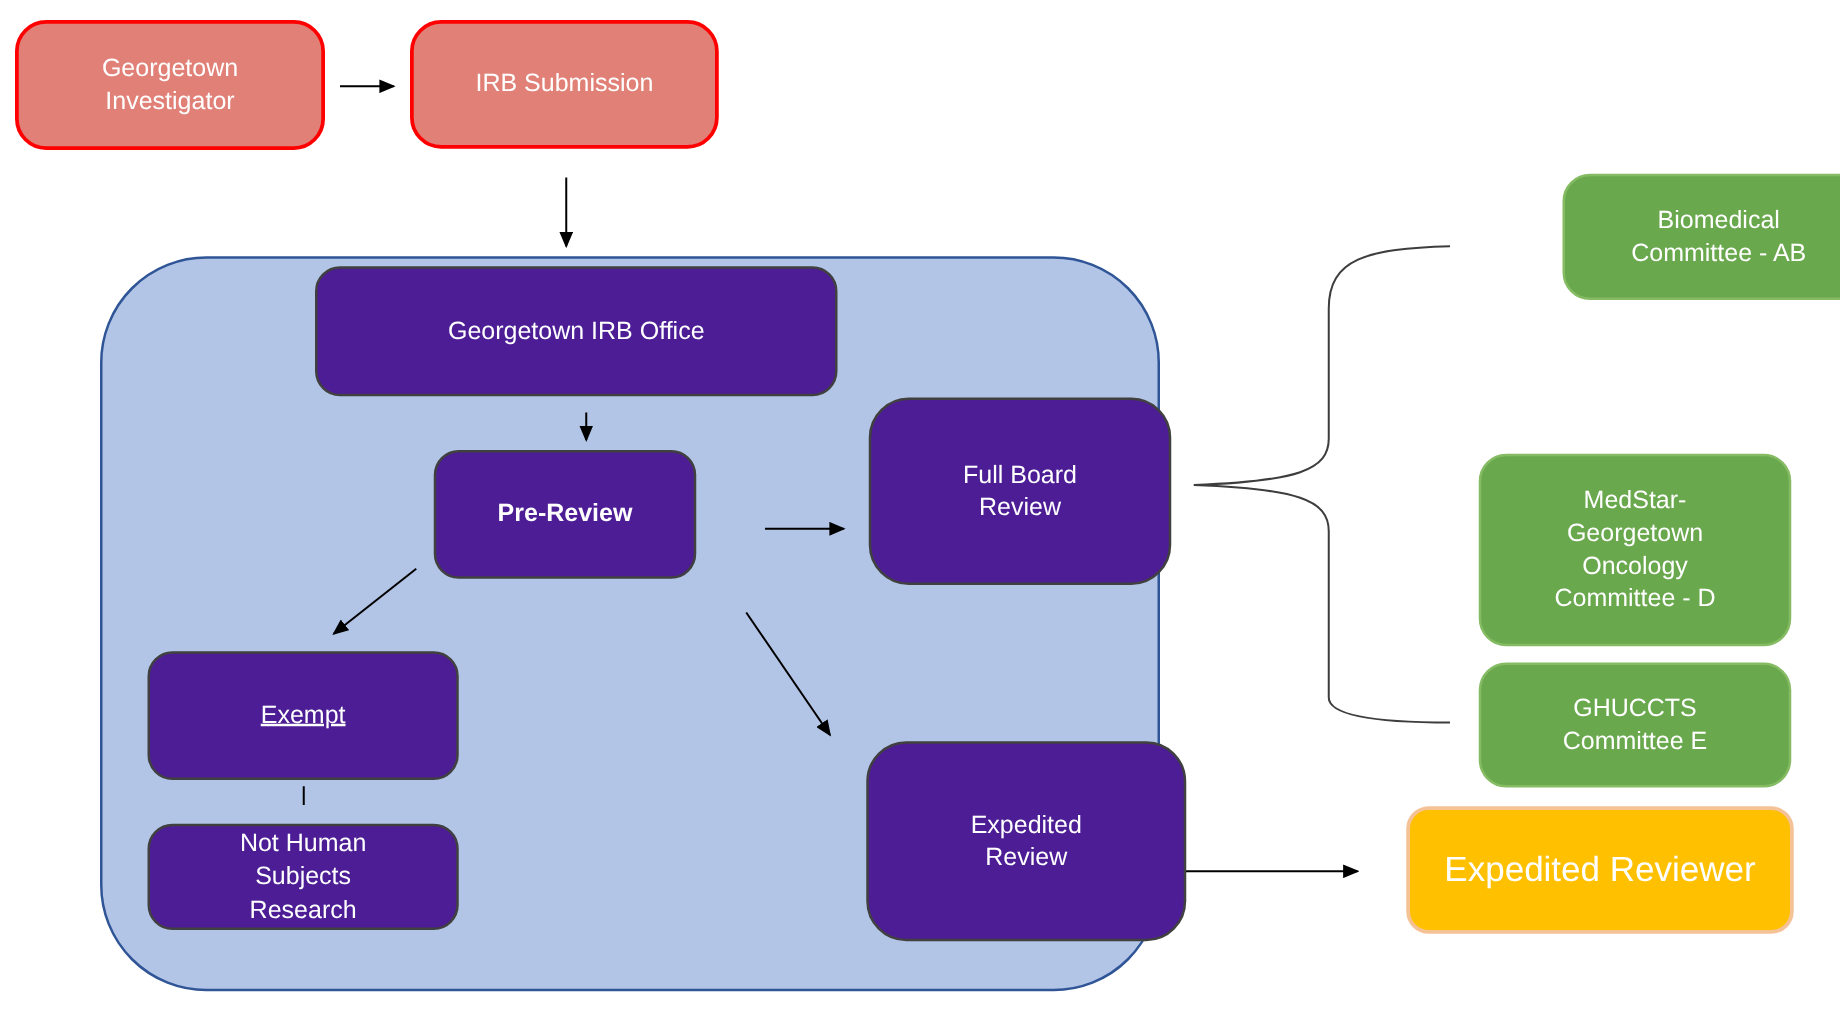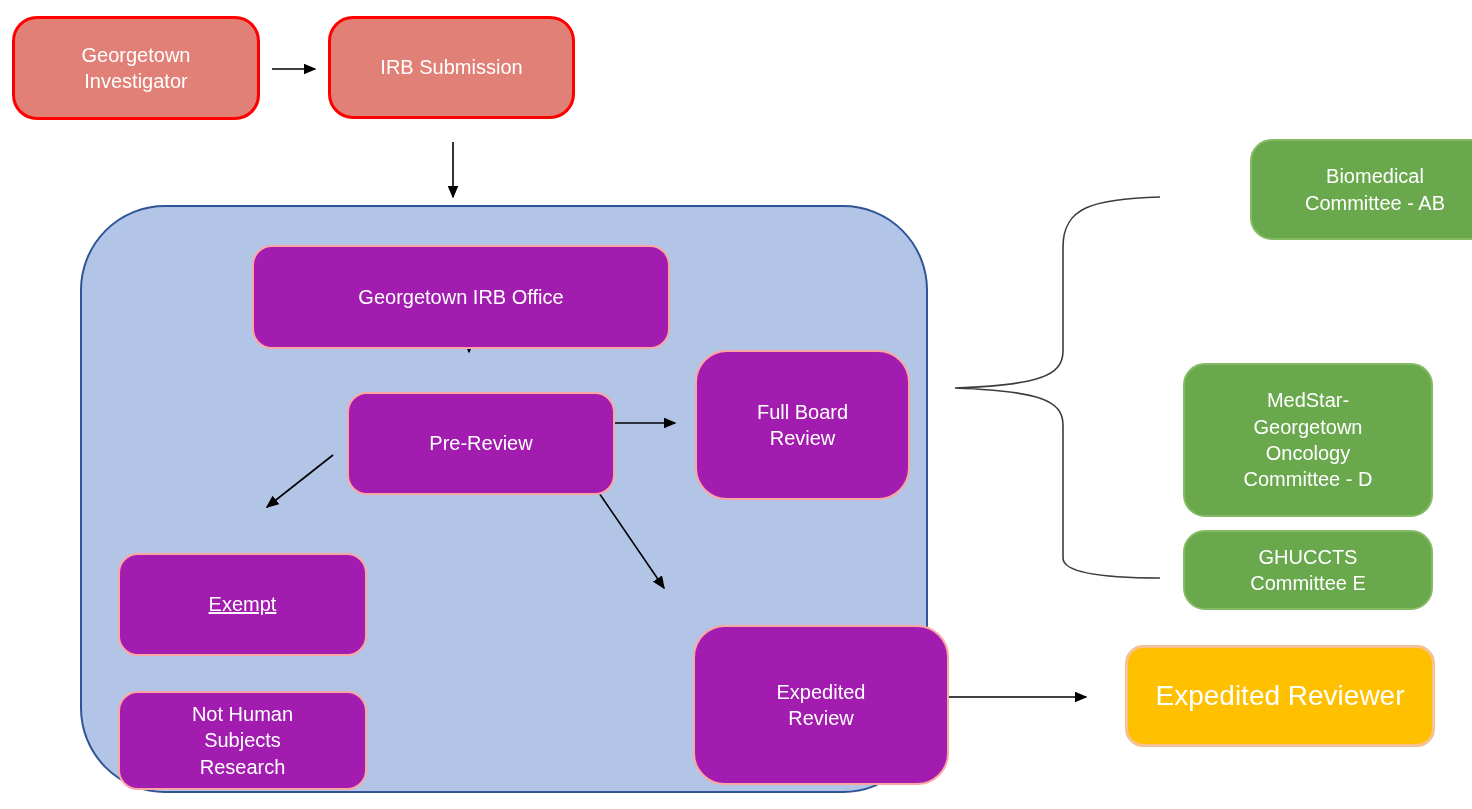--- a/index.html
+++ b/index.html
@@ -18,37 +18,37 @@
   }
   .overlay{position:absolute;left:0;top:0;width:1472px;height:809px;pointer-events:none;}
   .node{
     position:absolute;display:flex;align-items:center;justify-content:center;
     text-align:center;color:#ffffff;box-sizing:border-box;
     font-size:20px;line-height:1.32;
   }
   .lbl{display:inline-block;}
   
   .salmon{background:#E08077;border:3px solid #FF0000;border-radius:25px;}
-  .blue{background:#a21caf;border:2px solid #fca5a5;border-radius:20px;margin-top:32px;}
+  .blue{background:#4c1d95;border:2px solid #404040;border-radius:20px;}
   .blue.rounder{border-radius:32px;}
   .green{background:#6AA84E;border:2.5px solid #85BB63;border-radius:22px;}
   .orange{background:#FFC000;border:3px solid #F5C296;border-radius:18px;}
   
   #n-investigator{left:12px;top:16px;width:248px;height:104px;}
   #n-irb-submission{left:328px;top:16px;width:247px;height:103px;align-items:center;}
   #n-irb-office{left:252px;top:213px;width:418px;height:104px;}
-  #n-pre-review{left:347px;top:360px;width:268px;height:103px;}
-  #n-full-board{left:695px;top:318px;width:215px;height:150px;}
+  #n-pre-review{left:347px;top:360px;width:210px;height:103px;font-weight:bold;}
+  #n-full-board{left:695px;top:318px;width:242px;height:150px;}
   #n-exempt{left:118px;top:521px;width:249px;height:103px;text-decoration:underline;}
-  #n-not-human{left:118px;top:659px;width:249px;height:99px;}
+  #n-not-human{left:118px;top:659px;width:249px;height:85px;}
   #n-expedited-review{left:693px;top:593px;width:256px;height:160px;}
   #n-biomedical{left:1250px;top:139px;width:250px;height:101px;}
   #n-social{left:1183px;top:250px;width:250px;height:100px;}
   #n-medstar{left:1183px;top:363px;width:250px;height:154px;}
-  #n-ghuccts{left:1183px;top:530px;width:250px;height:80px;}
+  #n-ghuccts{left:1183px;top:530px;width:250px;height:100px;}
   #n-expedited-reviewer{left:1125px;top:645px;width:310px;height:102px;font-size:28px;}
   
   .w180{max-width:180px;}
   .w150{max-width:150px;}
   .w120{max-width:120px;}
   .w185{max-width:185px;}
 </style>
 </head>
 <body>
 

